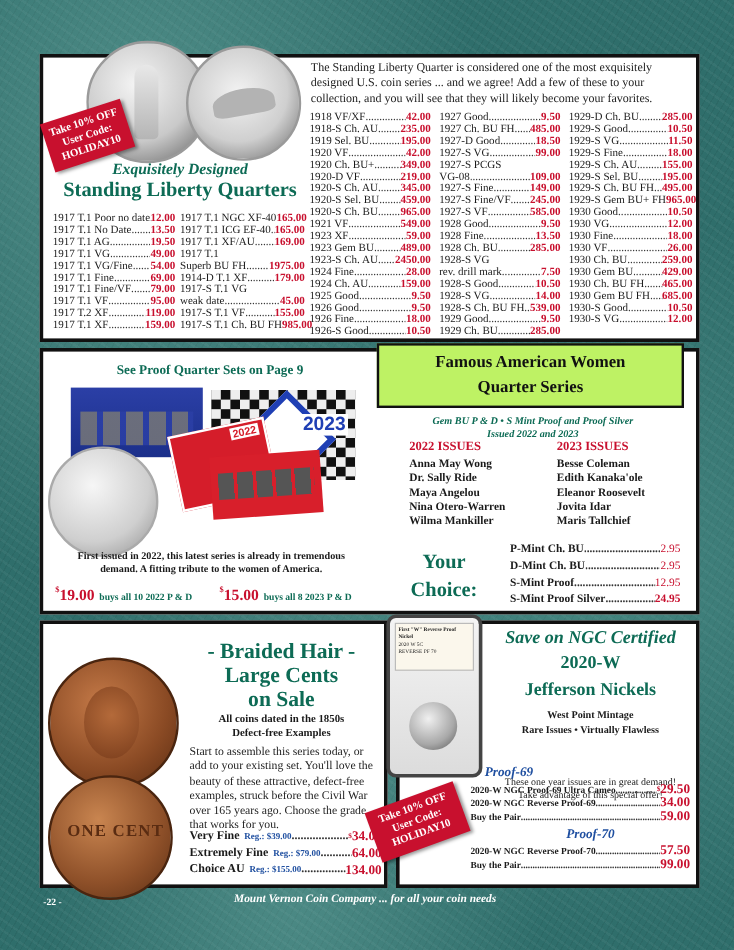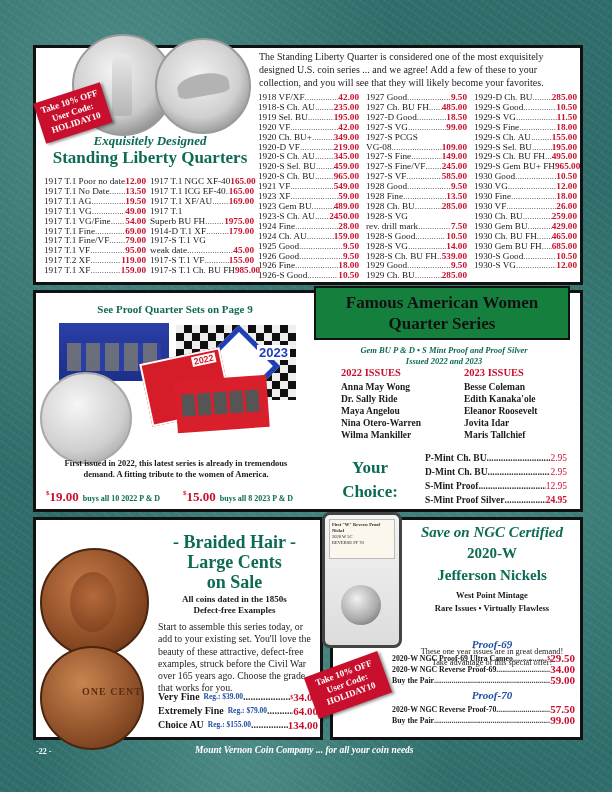--- a/index.html
+++ b/index.html
@@ -430,21 +430,21 @@
 
 <div class="panel" style="left:33px;top:290px;width:550px;height:222px;"></div>
 
 <div style="position:absolute;left:40px;top:303px;width:270px;text-align:center;font-size:11px;font-weight:bold;color:#0d6b55;">See Proof Quarter Sets on Page 9</div>
 
 <div style="position:absolute;left:59px;top:323px;width:110px;height:58px;background:linear-gradient(#2b3fa6,#1b2f8a);">
   <div style="position:absolute;left:8px;top:20px;width:94px;height:28px;background:repeating-linear-gradient(90deg,#777 0 14px,#2b3fa6 14px 19px);opacity:.85;"></div>
 </div>
 <div style="position:absolute;left:176px;top:325px;width:120px;height:75px;background:repeating-conic-gradient(#111 0 25%,#eee 0 50%) 0 0/16px 16px;">
   <div style="position:absolute;left:34px;top:12px;width:48px;height:48px;background:#fff;border:5px solid #1f3fb4;transform:rotate(45deg);"></div>
-  <div style="position:absolute;right:6px;top:20px;font-family:'Liberation Sans',sans-serif;font-size:13px;font-weight:bold;color:#1f3fb4;background:#fff;padding:0 2px;margin-left:29px;">2023</div>
+  <div style="position:absolute;right:6px;top:20px;font-family:'Liberation Sans',sans-serif;font-size:16px;font-weight:bold;color:#1f3fb4;background:#fff;padding:0 2px;margin-left:29px;">2023</div>
 </div>
 <div style="position:absolute;left:145px;top:355px;width:78px;height:60px;background:#d51d2a;transform:rotate(-12deg);border:2px solid #fff;">
   <div style="position:absolute;right:4px;top:2px;font-family:'Liberation Sans',sans-serif;font-size:9px;font-weight:bold;color:#d51d2a;background:#fff;padding:0 2px;">2022</div>
 </div>
 <div style="position:absolute;left:176px;top:378px;width:92px;height:52px;background:#d81f2b;transform:rotate(-4deg);">
   <div style="position:absolute;left:6px;top:14px;width:80px;height:22px;background:repeating-linear-gradient(90deg,#555 0 13px,#d81f2b 13px 16px);"></div>
 </div>
 <div class="coin" style="left:40px;top:372px;width:88px;height:88px;background:radial-gradient(circle at 40% 35%,#f6f6f6,#cfcfcf 60%,#8f8f8f);border:2px solid #aaa;"></div>
 
 <div style="position:absolute;left:40px;top:458px;width:272px;text-align:center;font-size:8.5px;font-weight:bold;line-height:11px;">
@@ -454,21 +454,21 @@
 
 <div style="position:absolute;left:46px;top:487px;white-space:nowrap;">
   <sup style="color:#c8102e;font-size:7px;font-weight:bold;">$</sup><span style="color:#c8102e;font-size:13px;font-weight:bold;">19.00</span>
   <span style="color:#0d6b55;font-size:8px;font-weight:bold;">buys all 10 2022 P &amp; D</span>
 </div>
 <div style="position:absolute;left:183px;top:487px;white-space:nowrap;">
   <sup style="color:#c8102e;font-size:7px;font-weight:bold;">$</sup><span style="color:#c8102e;font-size:13px;font-weight:bold;">15.00</span>
   <span style="color:#0d6b55;font-size:8px;font-weight:bold;">buys all 8 2023 P &amp; D</span>
 </div>
 
-<div style="position:absolute;left:314px;top:286px;width:256px;height:54px;background:#15803d;border:2px solid #111;box-sizing:border-box;text-align:center;font-weight:bold;font-size:17px;line-height:21px;padding-top:4px;color:#111;">
+<div style="position:absolute;left:314px;top:286px;width:256px;height:54px;background:#bef264;border:2px solid #111;box-sizing:border-box;text-align:center;font-weight:bold;font-size:14px;line-height:21px;padding-top:4px;color:#111;">
   <div>Famous American Women</div>
   <div>Quarter Series</div>
 </div>
 
 <div style="position:absolute;left:318px;top:345px;width:252px;text-align:center;font-size:8.5px;font-style:italic;font-weight:bold;color:#0d6b55;">Gem BU P &amp; D • S Mint Proof and Proof Silver</div>
 <div style="position:absolute;left:318px;top:356px;width:252px;text-align:center;font-size:8.5px;font-style:italic;font-weight:bold;color:#0d6b55;">Issued 2022 and 2023</div>
 
 <div style="position:absolute;left:341px;top:367px;font-size:10.5px;font-weight:bold;color:#c8102e;">2022 ISSUES</div>
 <div id="issues-2022" style="position:absolute;left:341px;top:381px;font-size:9.5px;line-height:12px;font-weight:bold;">
     <div>Anna May Wong</div>
@@ -513,21 +513,21 @@
       <span class="p" style="font-weight:bold;">24.95</span>
     </div>
   </div>
 
 <div class="panel" style="left:33px;top:517px;width:290px;height:223px;"></div>
 
 <div class="coin" style="left:40px;top:548px;width:105px;height:105px;background:radial-gradient(circle at 40% 35%,#c57a48,#8a4a24 60%,#5a2c12);border:2px solid #4a250f;">
   <div style="position:absolute;left:28px;top:22px;width:46px;height:60px;background:radial-gradient(circle at 50% 40%,#b46a3a,#7a3d1c);border-radius:50%;"></div>
 </div>
 <div class="coin" style="left:40px;top:646px;width:100px;height:100px;background:radial-gradient(circle at 40% 35%,#c98550,#8e5029 60%,#5d2f14);border:2px solid #4a250f;">
-  <div style="position:absolute;left:14px;right:0;top:38px;text-align:right;font-size:10px;font-weight:bold;color:#5a2c12;letter-spacing:1px;">ONE CENT</div>
+  <div style="position:absolute;left:14px;right:0;top:38px;text-align:left;font-size:14px;font-weight:bold;color:#5a2c12;letter-spacing:1px;">ONE CENT</div>
 </div>
 
 <div style="position:absolute;left:152px;top:532px;width:165px;text-align:center;font-size:18px;line-height:20px;font-weight:bold;color:#0d6b55;">
   <div>- Braided Hair -</div>
   <div>Large  Cents</div>
   <div>on  Sale</div>
 </div>
 <div style="position:absolute;left:152px;top:594px;width:165px;text-align:center;font-size:9px;line-height:11px;font-weight:bold;">
   <div>All coins dated in the 1850s</div>
   <div>Defect-free Examples</div>
@@ -570,21 +570,21 @@
 <div style="position:absolute;left:404px;top:524px;width:176px;text-align:center;font-size:15px;font-style:italic;font-weight:bold;color:#0d6b55;">Save on NGC Certified</div>
 <div style="position:absolute;left:404px;top:545px;width:176px;text-align:center;font-size:15px;font-weight:bold;color:#0d6b55;">2020-W</div>
 <div style="position:absolute;left:404px;top:567px;width:176px;text-align:center;font-size:15px;font-weight:bold;color:#0d6b55;">Jefferson  Nickels</div>
 <div style="position:absolute;left:404px;top:590px;width:176px;text-align:center;font-size:8.5px;font-weight:bold;">West Point Mintage</div>
 <div style="position:absolute;left:404px;top:603px;width:176px;text-align:center;font-size:8.5px;font-weight:bold;">Rare Issues • Virtually Flawless</div>
 <div style="position:absolute;left:404px;top:647px;width:176px;text-align:center;font-size:8.3px;line-height:10.5px;color:#222;">
   <div>These one year issues are in great demand!</div>
   <div>Take advantage of this special offer!</div>
 </div>
 
-<div style="position:absolute;left:404px;top:638px;width:176px;text-align:center;font-size:11px;font-style:italic;font-weight:bold;color:#1f4fa0;">Proof-69</div>
+<div style="position:absolute;left:404px;top:638px;width:176px;font-size:11px;font-style:italic;font-weight:bold;color:#1f4fa0;">Proof-69</div>
 <div id="proof69" style="position:absolute;left:392px;top:653px;width:183px;">
     <div class="row" style="font-size:7.8px;line-height:11px;font-weight:bold;">
       <span class="n">2020-W  NGC  Proof-69  Ultra  Cameo</span>
       <span class="d"></span>
       <sup style="font-size:6px;color:#c8102e;font-weight:bold;">$</sup>
       <span class="p" style="font-size:11px;">29.50</span>
     </div>
     <div class="row" style="font-size:7.8px;line-height:11px;font-weight:bold;">
       <span class="n">2020-W  NGC  Reverse  Proof-69</span>
       <span class="d"></span>

